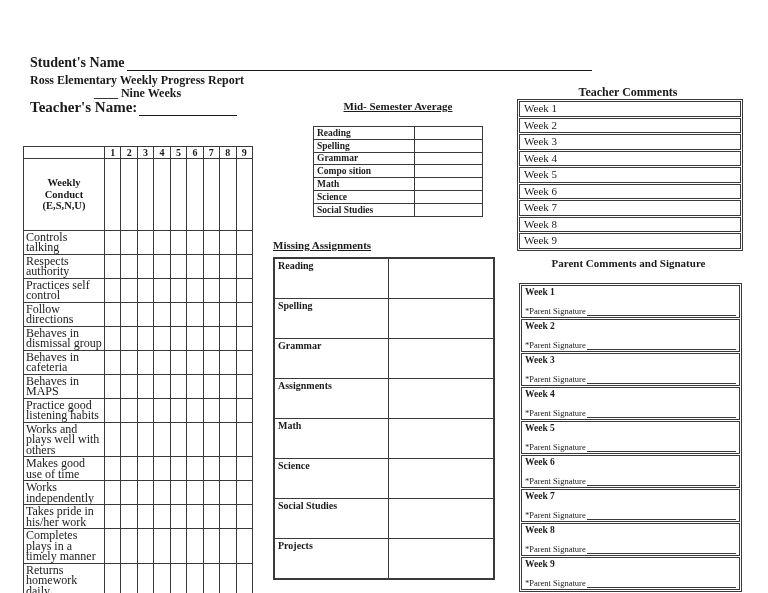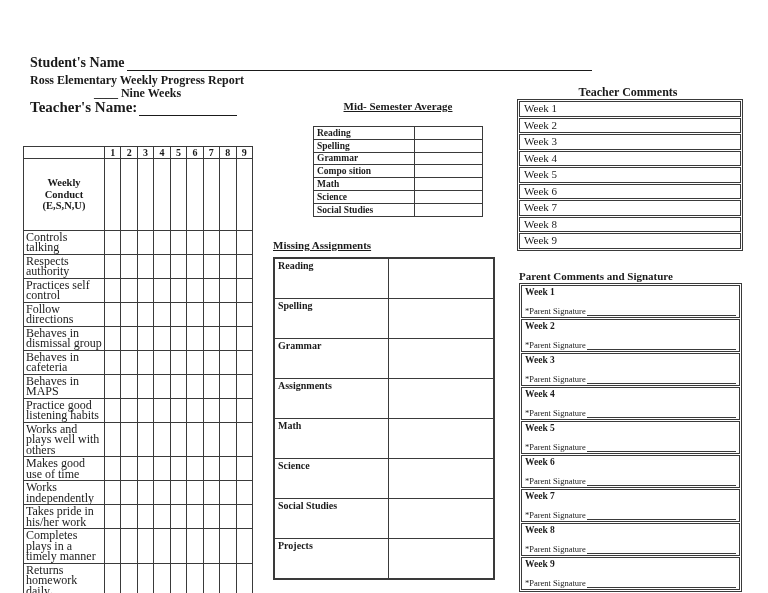--- a/index.html
+++ b/index.html
@@ -36,21 +36,21 @@
   table.missing td { border:1px solid var(--border); height:38px; vertical-align:top; padding:0; }
   .missing .ms-lbl { width:110px; font-weight:bold; font-size:10px; padding:1px 0 0 3px; }
 
   
   .tc-title { position:absolute; left:517px; top:49px; width:222px; text-align:center; font-weight:bold; font-size:12px; }
   .tc-box { position:absolute; left:517px; top:63px; width:222px; border:1px solid var(--border); padding:1px; }
   .tc-row { border:1px solid var(--border); height:13.5px; line-height:13.5px; font-size:11px; padding-left:4px; margin-bottom:1px; }
   .tc-row:last-child { margin-bottom:0; }
 
   
-  .pc-title { position:absolute; left:519px; top:234px; width:219px; text-align:left; font-weight:bold; font-size:11px; }
+  .pc-title { position:absolute; left:519px; top:221px; width:219px; text-align:center; font-weight:bold; font-size:11px; }
   .pc-box { position:absolute; left:519px; top:247px; width:219px; border:1px solid var(--border); padding:1px; }
   .pc-cell { position:relative; border:1px solid var(--border); height:31px; margin-bottom:1px; }
   .pc-cell:last-child { margin-bottom:0; }
   .pc-week { font-weight:bold; font-size:9.5px; padding:1px 0 0 3px; }
   .pc-sig { position:absolute; left:3px; right:3px; bottom:1px; display:flex; align-items:center; font-size:8.5px; white-space:nowrap; }
   .pc-line { flex:1; border-bottom:1px solid var(--border); height:8px; margin-left:1px; }
 
   .footnote { position:absolute; left:30px; top:556px; font-weight:bold; font-size:10.5px; }
 </style>
 </head>

